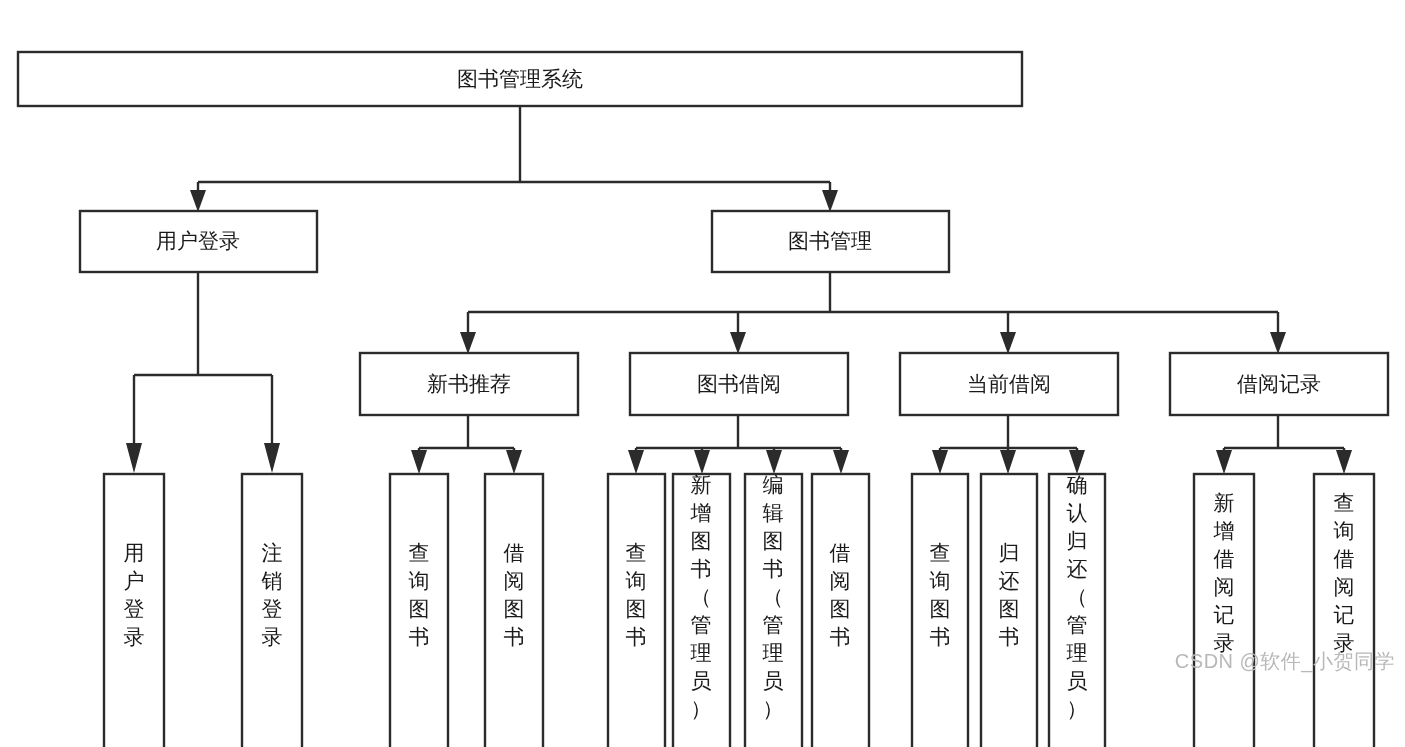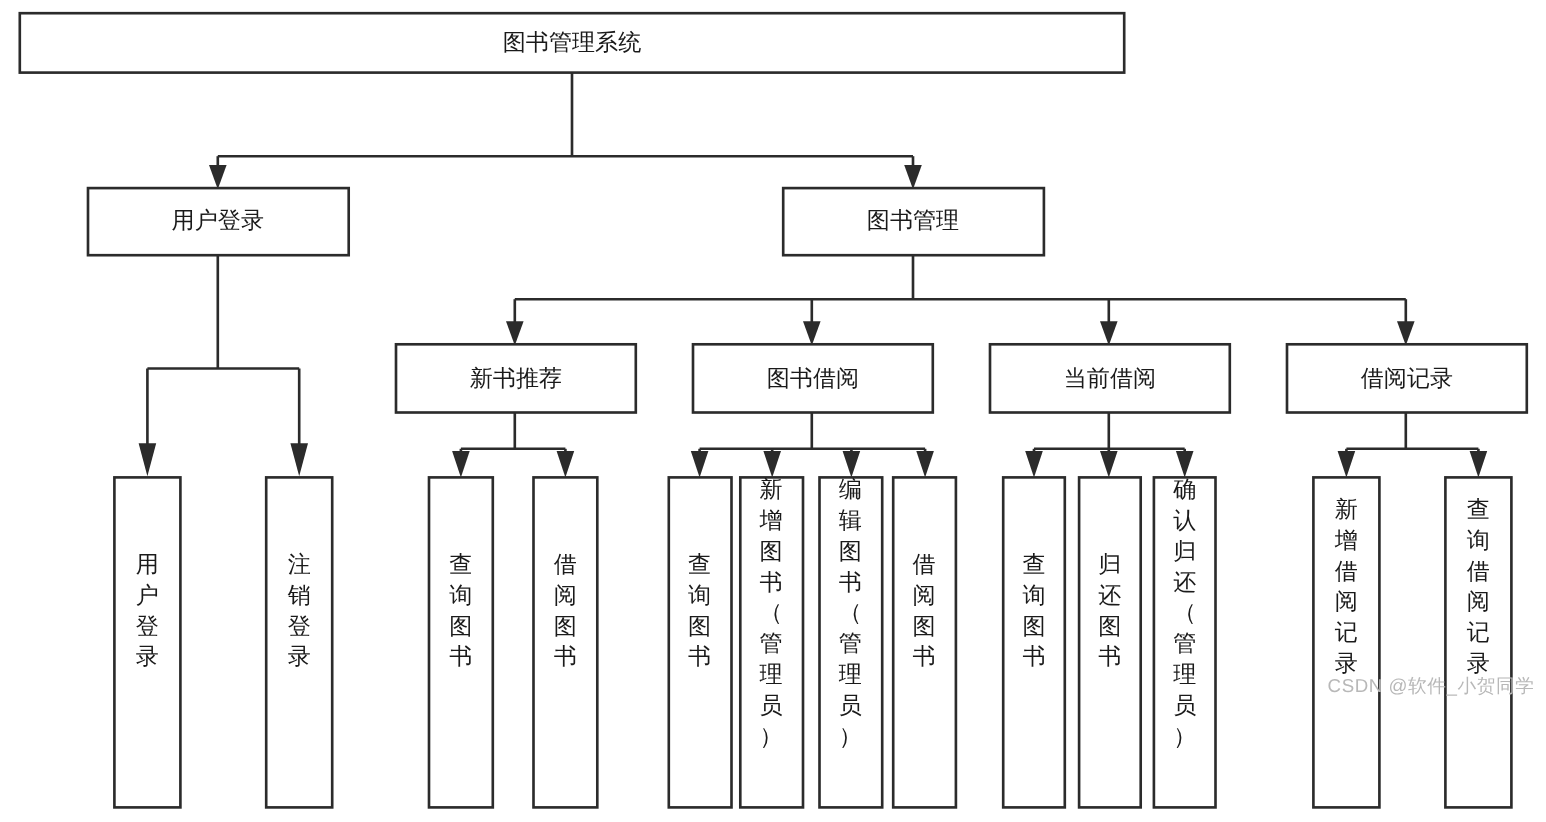--- a/index.html
+++ b/index.html
@@ -11,20 +11,21 @@
     width: 1405px;
     height: 747px;
     font-family: "Liberation Sans", "DejaVu Sans", sans-serif;
     overflow: hidden;
   }
   #diagram-root {
     position: relative;
     width: 1405px;
     height: 641px;
     background: #ffffff;
+    margin-top: 40px;
   }
   svg.diagram {
     position: absolute;
     inset: 0;
     width: 1405px;
     height: 747px;
     display: block;
   }
   .node-rect {
     fill: #ffffff;
@@ -52,21 +53,21 @@
     fill: #1a1a1a;
     font-family: "Liberation Sans", "DejaVu Sans", sans-serif;
     font-size: 21px;
     text-anchor: middle;
   }
   .watermark {
     position: absolute;
     right: 10px;
     bottom: 6px;
     color: #b8b8b8;
-    font-size: 17px;
+    font-size: 20px;
     font-family: "Liberation Sans", "DejaVu Sans", sans-serif;
     letter-spacing: 0.5px;
     white-space: nowrap;
     pointer-events: none;
   }
 </style>
 </head>
 <body>
 
 <div id="diagram-root">

